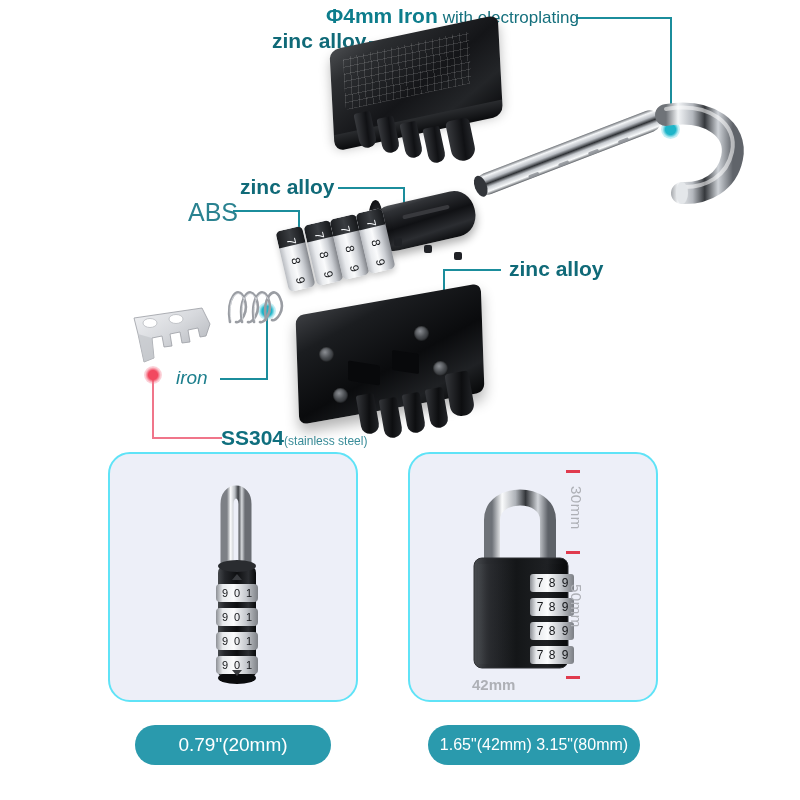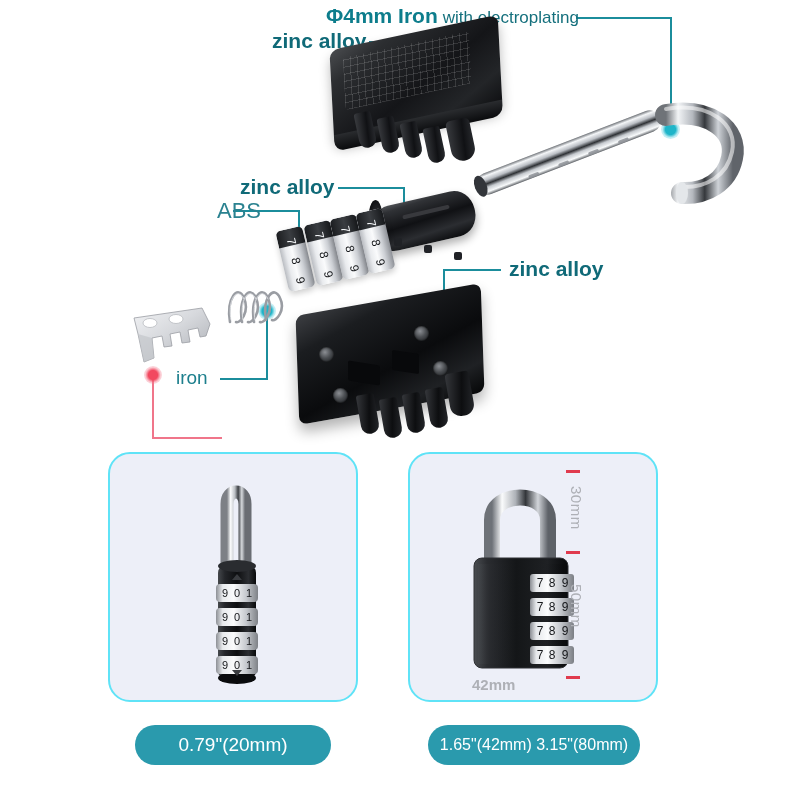--- a/index.html
+++ b/index.html
@@ -14,21 +14,21 @@
   
   .label {
     position: absolute;
     color: #157a85;
     white-space: nowrap;
     line-height: 1;
   }
   .lbl-iron-main { font-size: 21px; font-weight: bold; color: #0d7d8c; }
   .lbl-plate { font-size: 17px; font-weight: normal; color: #15707d; }
   .lbl-zinc { font-size: 21px; font-weight: bold; color: #106a78; }
-  .lbl-abs { font-size: 22px; font-weight: normal; color: #2a8290; margin-left: 29px; }
+  .lbl-abs { font-size: 25px; font-weight: normal; color: #2a8290; }
   .lbl-iron2 { font-size: 19px; font-weight: normal; color: #1d7f8d; }
   .lbl-ss { font-size: 21px; font-weight: bold; color: #0f6f7e; }
   .lbl-ss-sub { font-size: 12px; font-weight: normal; color: #3a8d99; }
 
   
   .lead { position: absolute; background: #1b8d9c; }
   .lead-h { height: 2px; }
   .lead-v { width: 2px; }
   .lead-red { background: #f0758a; }
 
@@ -199,24 +199,27 @@
   <div class="label" style="left:326px; top:5px;">
     <span class="lbl-iron-main">Φ4mm Iron</span><span class="lbl-plate" style="margin-left:5px;">with electroplating</span>
   </div>
 
   <div class="label lbl-zinc" style="left:272px; top:30px;">zinc alloy</div>
 
   <div class="label lbl-zinc" style="left:240px; top:176px;">zinc alloy</div>
 
   <div class="label lbl-abs" style="left:188px; top:200px;">ABS</div>
 
-  <div class="label lbl-iron2" style="left:176px; top:368px;">iron</div>
+  <div class="label lbl-iron2" style="left:176px; top:368px;font-style:italic;">iron</div>
 
   <div class="label lbl-zinc" style="left:509px; top:258px;">zinc alloy</div>
 
+  <div class="label" style="left:221px; top:427px;">
+    <span class="lbl-ss">SS304</span><span class="lbl-ss-sub">(stainless steel)</span>
+  </div>
 
   <div class="dot" style="left:661px; top:120px; width:19px; height:19px;"></div>
   <div class="dot" style="left:425px; top:61px; width:19px; height:19px;"></div>
   <div class="dot" style="left:395px; top:206px; width:19px; height:19px;"></div>
   <div class="dot" style="left:290px; top:247px; width:18px; height:18px;"></div>
   <div class="dot" style="left:258px; top:302px; width:18px; height:18px;"></div>
   <div class="dot" style="left:434px; top:304px; width:19px; height:19px;"></div>
   <div class="dot-red" style="left:144px; top:366px; width:18px; height:18px;"></div>
 
   <div class="part" style="left:330px; top:33px;">

